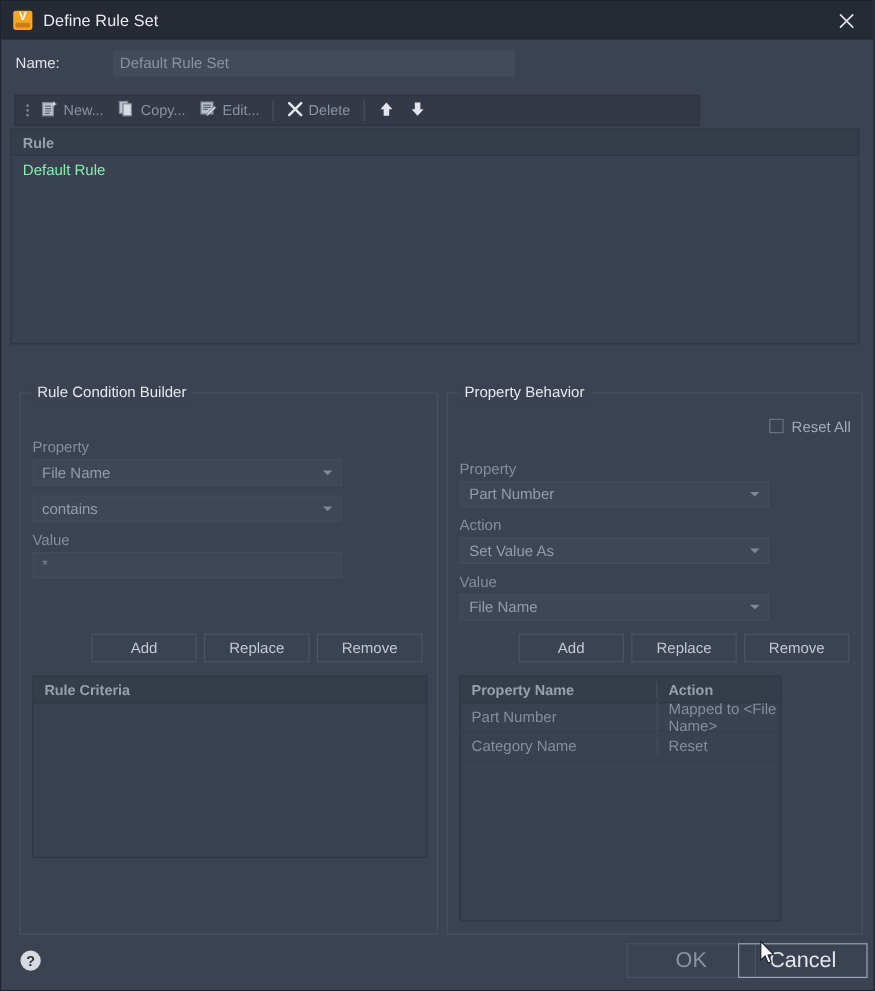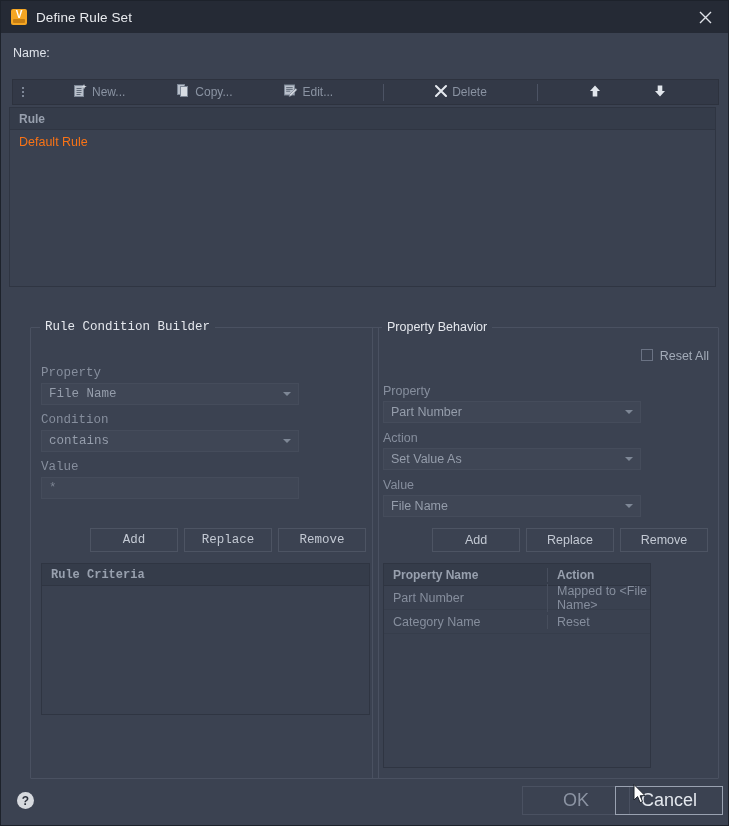--- a/index.html
+++ b/index.html
@@ -94,26 +94,25 @@
     font-size: 12.5px;
     padding-left: 6px;
     display: flex;
     align-items: center;
   }
 
   
   .toolbar {
     position: absolute;
     left: 11px; top: 78px;
-    width: 707px; height: 26px;
+    width: 571px; height: 26px;
     background: #333947;
     border: 1px solid #2d323e;
     display: flex;
     align-items: center;
-    gap: 39px;
   }
   .grip {
     width: 10px; height: 26px;
     display: flex; flex-direction: column;
     align-items: center; justify-content: center;
     gap: 2px;
     margin-left: 5px;
   }
   .grip i { width: 2px; height: 2px; background: #7d8696; display: block; }
 
@@ -150,39 +149,39 @@
     color: #98a0ae;
     font-size: 12px;
     font-weight: bold;
     padding-left: 9px;
   }
   .rule-row {
     height: 24px;
     display: flex;
     align-items: center;
     padding-left: 9px;
-    color: #f97316;
+    color: #86efac;
     font-size: 12.5px;
   }
 
   
   .groupbox {
     position: absolute;
     border: 1px solid #4a5161;
     border-radius: 1px;
   }
   .groupbox > .gb-title {
     position: absolute;
     top: -8px; left: 9px;
     background: #3b4251;
     padding: 0 5px;
     color: #e4e7ed;
     font-size: 12.5px;
   }
-  #gb-condition { left: 29px; top: 326px; width: 349px; height: 452px; font-family: Liberation Mono, monospace; }
+  #gb-condition { left: 15px; top: 326px; width: 349px; height: 452px; }
   #gb-behavior  { left: 371px; top: 326px; width: 347px; height: 452px; }
 
   
   .field-label {
     color: #868e9d;
     font-size: 12.5px;
     margin-bottom: 3px;
   }
   .combo {
     height: 22px;
@@ -333,20 +332,21 @@
     <div class="title-text">Define Rule Set</div>
     <div class="close-btn">
       <svg width="13" height="13" viewBox="0 0 13 13">
         <path d="M1 1 L12 12 M12 1 L1 12" stroke="#dfe2e8" stroke-width="1.4" fill="none"></path>
       </svg>
     </div>
   </div>
 
   <div class="name-row">
     <div class="name-label">Name:</div>
+    <div class="name-input">Default Rule Set</div>
   </div>
 
   <div class="toolbar">
     <div class="grip">
       <i></i>
         <i></i>
         <i></i>
     </div>
 
     <div class="tb-item">
@@ -419,21 +419,20 @@
   <div class="groupbox" id="gb-condition">
     <div class="gb-title">Rule Condition Builder</div>
 
     <div style="position:absolute; left:10px; top:38px; width:258px;">
       <div class="field-label">Property</div>
       <div class="combo">
         <span>File Name</span>
         <span class="caret"></span>
       </div>
 
-      <div class="field-label">Condition</div>
       <div class="combo">
         <span>contains</span>
         <span class="caret"></span>
       </div>
 
       <div class="field-label">Value</div>
       <div class="textfield">*</div>
     </div>
 
     <div class="btn-row" style="position:absolute; left:10px; top:194px;">

